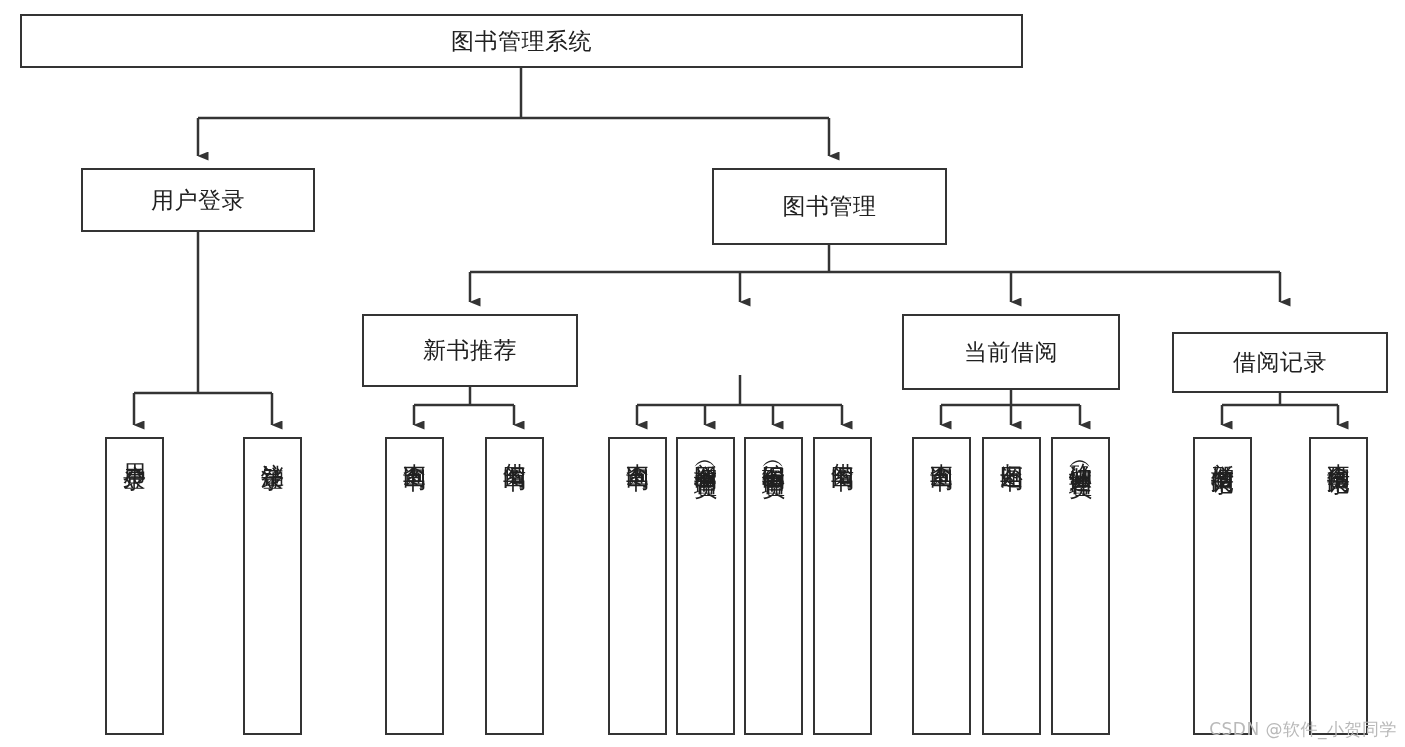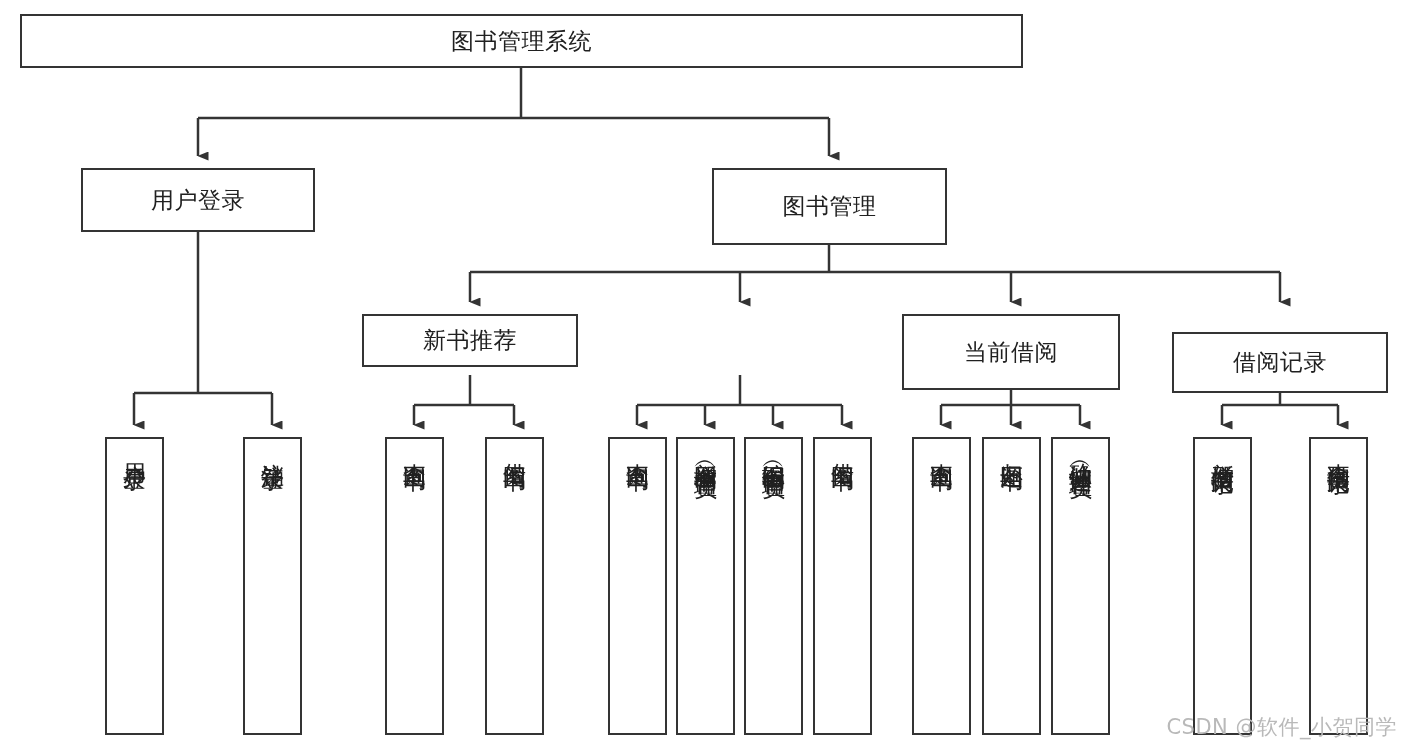--- a/index.html
+++ b/index.html
@@ -59,21 +59,21 @@
     line-height: 1.18;
     letter-spacing: 2px;
     white-space: normal;
     max-height: 286px;
   }
   .watermark {
     position: absolute;
     right: 8px;
     bottom: 6px;
     color: #b9b9b9;
-    font-size: 21px;
+    font-size: 17px;
     letter-spacing: 0.5px;
     white-space: nowrap;
     pointer-events: none;
     margin-left: 12px;
   }
 </style>
 </head>
 <body>
 
 <div id="diagram-root">
@@ -132,21 +132,21 @@
     <span class="node-label">图书管理系统</span>
   </div>
 
   <div class="node-box" style="left:81px; top:168px; width:234px; height:64px;">
     <span class="node-label">用户登录</span>
   </div>
   <div class="node-box" style="left:712px; top:168px; width:235px; height:77px;">
     <span class="node-label">图书管理</span>
   </div>
 
-  <div class="node-box" style="left:362px; top:314px; width:216px; height:53px;">
+  <div class="node-box" style="left:362px; top:314px; width:216px; height:73px;">
     <span class="node-label">新书推荐</span>
   </div>
   <div class="node-box" style="left:902px; top:314px; width:218px; height:76px;justify-content:center;">
     <span class="node-label">当前借阅</span>
   </div>
   <div class="node-box" style="left:1172px; top:314px; width:216px; height:61px;margin-top:18px;">
     <span class="node-label">借阅记录</span>
   </div>
 
   <div class="node-box vertical" style="left:105px; top:437px; width:59px; height:298px;">

